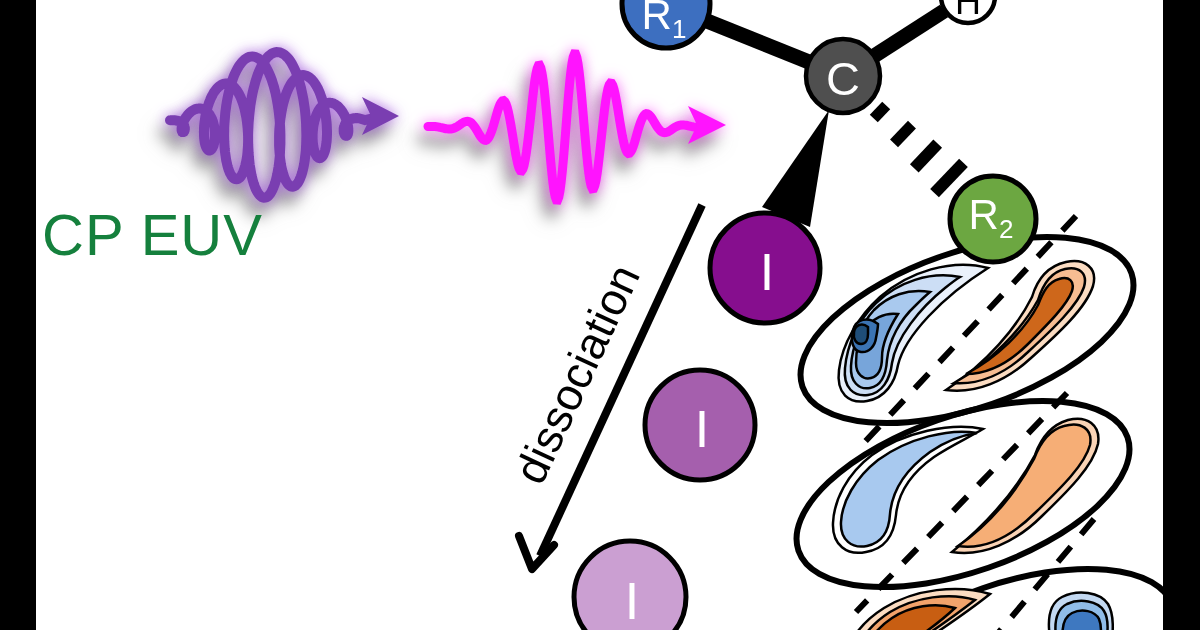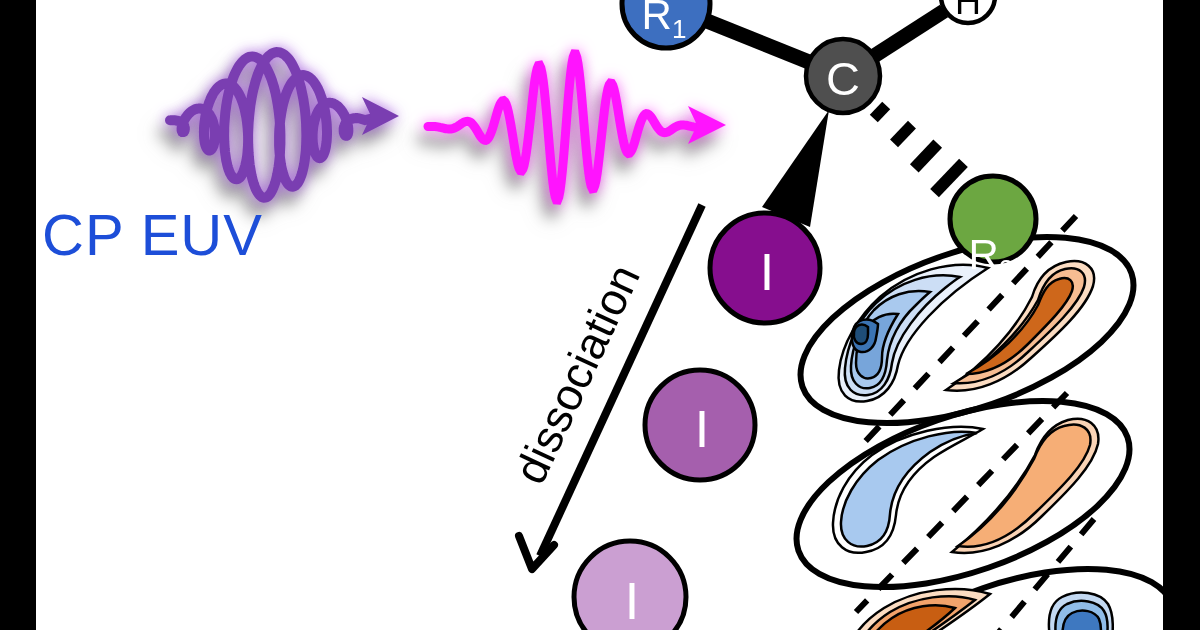--- a/index.html
+++ b/index.html
@@ -10,21 +10,21 @@
   .bar.right{right:0;width:37px;}
   svg.scene{position:absolute;left:0;top:0;}
   .glow-purple{filter:drop-shadow(0 0 7px rgba(168,92,228,.85)) drop-shadow(-6px 13px 7px rgba(70,70,70,.5));}
   .glow-magenta{filter:drop-shadow(0 0 7px rgba(255,95,255,.8)) drop-shadow(-6px 13px 7px rgba(70,70,70,.5));}
   .contour{stroke:#000;stroke-width:2.5;}
   .ellipse-outline{fill:none;stroke:#000;stroke-width:6;}
   .node-split{stroke:#000;stroke-dasharray:20 16;stroke-width:6;fill:none;}
   .bond{stroke:#000;stroke-width:15;}
   .lbl{position:absolute;white-space:nowrap;line-height:1;}
   .pulse-lbl{font-size:58px;font-weight:500;letter-spacing:1px;}
-  .cp-color{color:#1d4ed8;}
+  .cp-color{color:#15803d;}
   .lin-color{color:#fb02fb;}
   .atom-lbl{transform:translate(-50%,-50%);color:#fff;text-align:center;}
   .atom-lbl sub{font-size:.62em;}
   .diss-lbl{font-size:45px;color:#000;transform:translate(-50%,-50%) rotate(-65deg);}
 </style>
 </head>
 <body>
 
 <div class="stage">
 
@@ -116,21 +116,21 @@
 
   <div class="lbl pulse-lbl cp-color" style="left:42px;top:206px;">CP EUV</div>
   <div class="lbl diss-lbl" style="left:577px;top:374px;">dissociation</div>
 
   <div class="lbl atom-lbl" style="left:664px;top:18px;font-size:42px;">
     <span>R</span><sub>1</sub></div>
   <div class="lbl atom-lbl" style="left:968px;top:2px;font-size:36px;color:#000;">
     <span>H</span></div>
   <div class="lbl atom-lbl" style="left:843px;top:78px;font-size:47px;">
     <span>C</span></div>
-  <div class="lbl atom-lbl" style="left:991px;top:218px;font-size:42px;margin-top:40px;">
+  <div class="lbl atom-lbl" style="left:991px;top:218px;font-size:42px;">
     <span>R</span><sub>2</sub></div>
   <div class="lbl atom-lbl" style="left:767px;top:272px;font-size:52px;">I</div>
   <div class="lbl atom-lbl" style="left:702px;top:429px;font-size:52px;">I</div>
   <div class="lbl atom-lbl" style="left:632px;top:601px;font-size:52px;">I</div>
 
   <div class="bar left"></div>
   <div class="bar right"></div>
 </div>
 
 </body></html>

